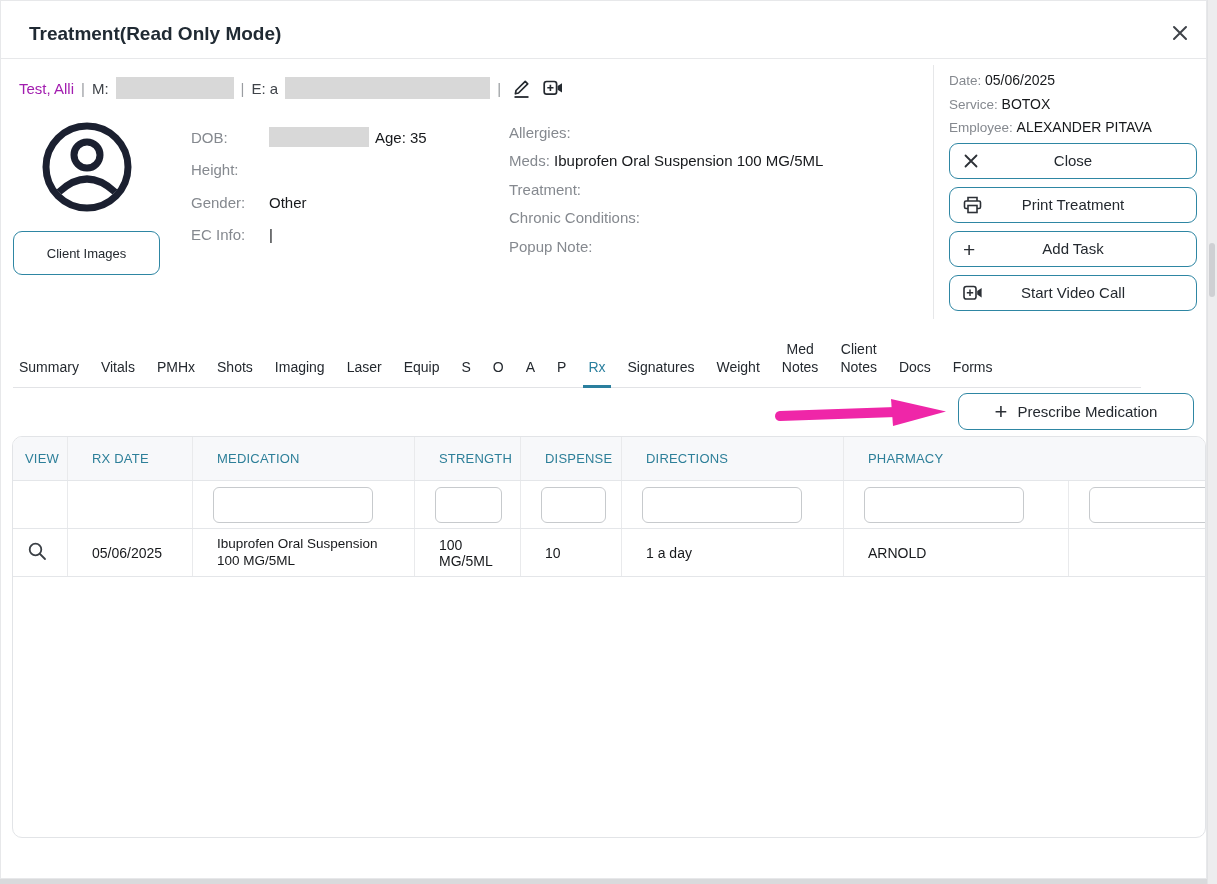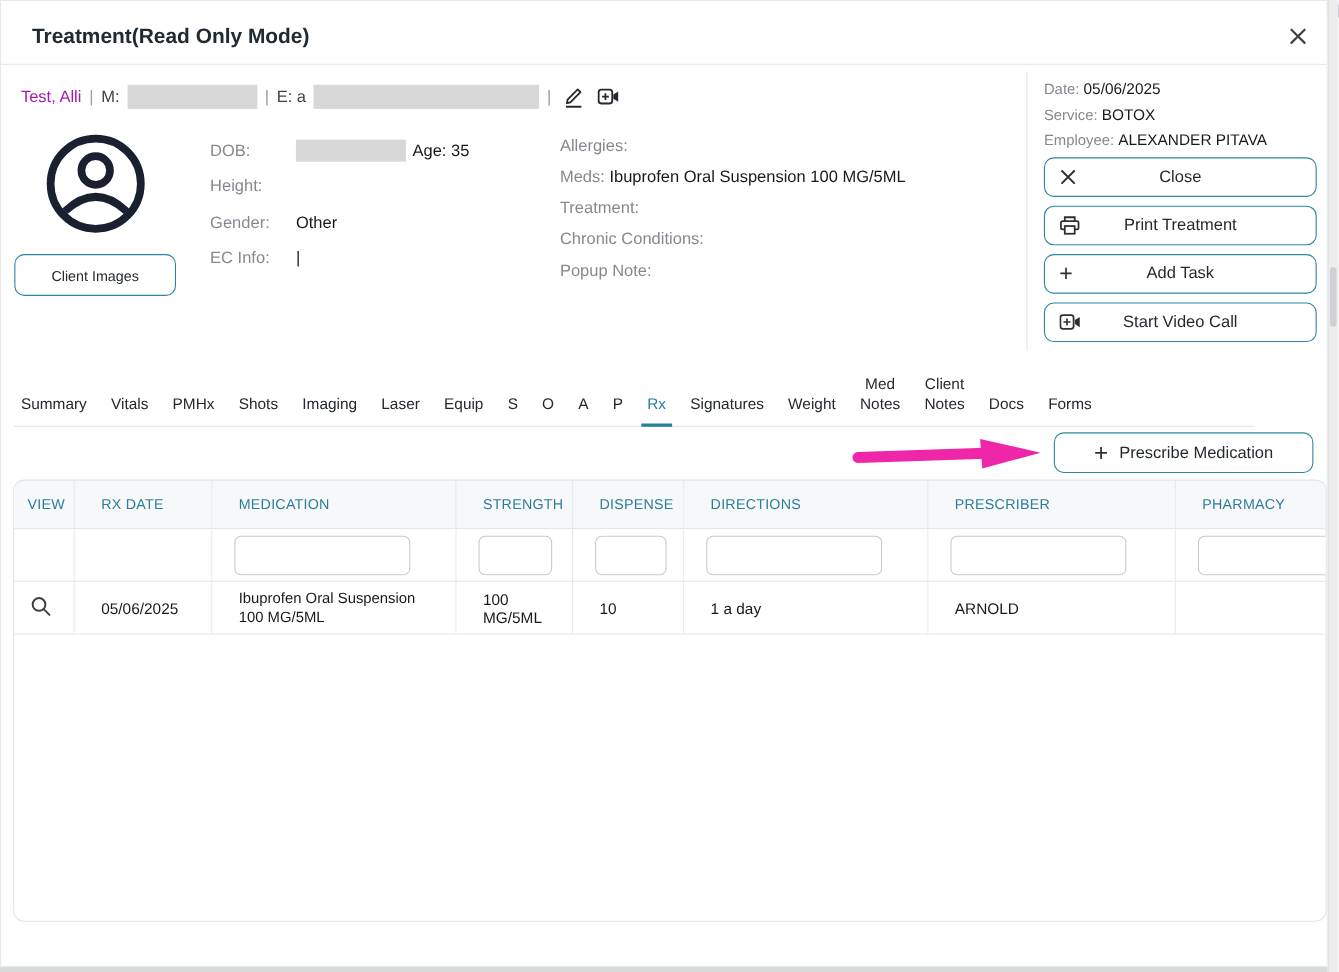--- a/index.html
+++ b/index.html
@@ -28,21 +28,21 @@
   
   .name-row{position:absolute;left:18px;top:76px;display:flex;align-items:center;gap:7px;font-size:15px;}
   .p-name{color:#a21caf;}
   .sep{color:#9a9da1;}
   .p-lab{color:#3f4349;}
   .redact{display:inline-block;background:var(--redact);height:22px;}
   .redact.r1{width:118px;} .redact.r2{width:205px;}
   .mini-icon{display:inline-flex;margin-left:4px;}
 
   .avatar{position:absolute;left:40px;top:118px;}
-  .client-images{position:absolute;left:12px;top:230px;width:147px;height:38px;background:#fff;
+  .client-images{position:absolute;left:12px;top:230px;width:147px;height:44px;background:#fff;
     border:1px solid var(--teal-border);border-radius:9px;font-size:13px;color:#24292f;
     font-family:inherit;cursor:pointer;}
 
   .info-col1{position:absolute;left:190px;top:120px;font-size:15px;}
   .info-col1 .irow{display:flex;align-items:center;height:32.5px;}
   .ilab{color:var(--grey);width:78px;}
   .ival{color:#17191c;}
   .dob-redact{width:100px;height:20px;background:var(--redact);display:inline-block;margin-right:6px;}
   .age{color:#17191c;}
 
@@ -267,21 +267,20 @@
     </button>
 
     <div class="rx-table">
       <div class="t-grid t-head" id="t-head">
           <div class="cell">VIEW</div>
           <div class="cell">RX DATE</div>
           <div class="cell">MEDICATION</div>
           <div class="cell">STRENGTH</div>
           <div class="cell">DISPENSE</div>
           <div class="cell">DIRECTIONS</div>
-          <div class="cell">PRESCRIBER</div>
           <div class="cell">PHARMACY</div>
         </div>
       <div class="t-grid t-filter" id="t-filter">
           <div class="cell"></div>
           <div class="cell"></div>
           <div class="cell">
             <input class="f-input" type="text" style="width: 160px;">
           </div>
           <div class="cell">
             <input class="f-input" type="text" style="width: 67px;">

